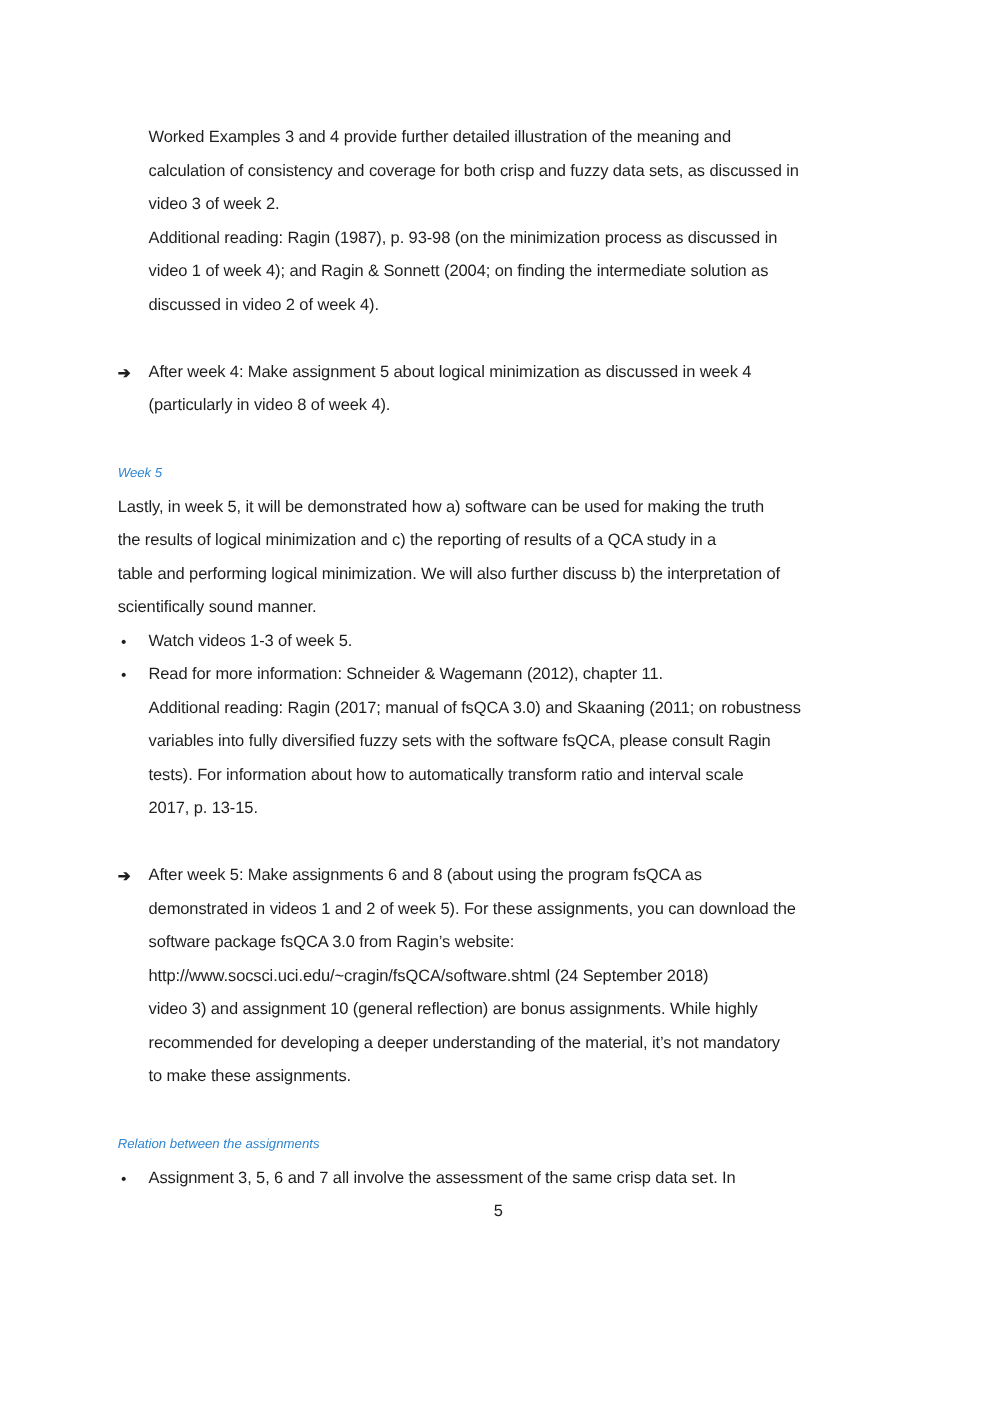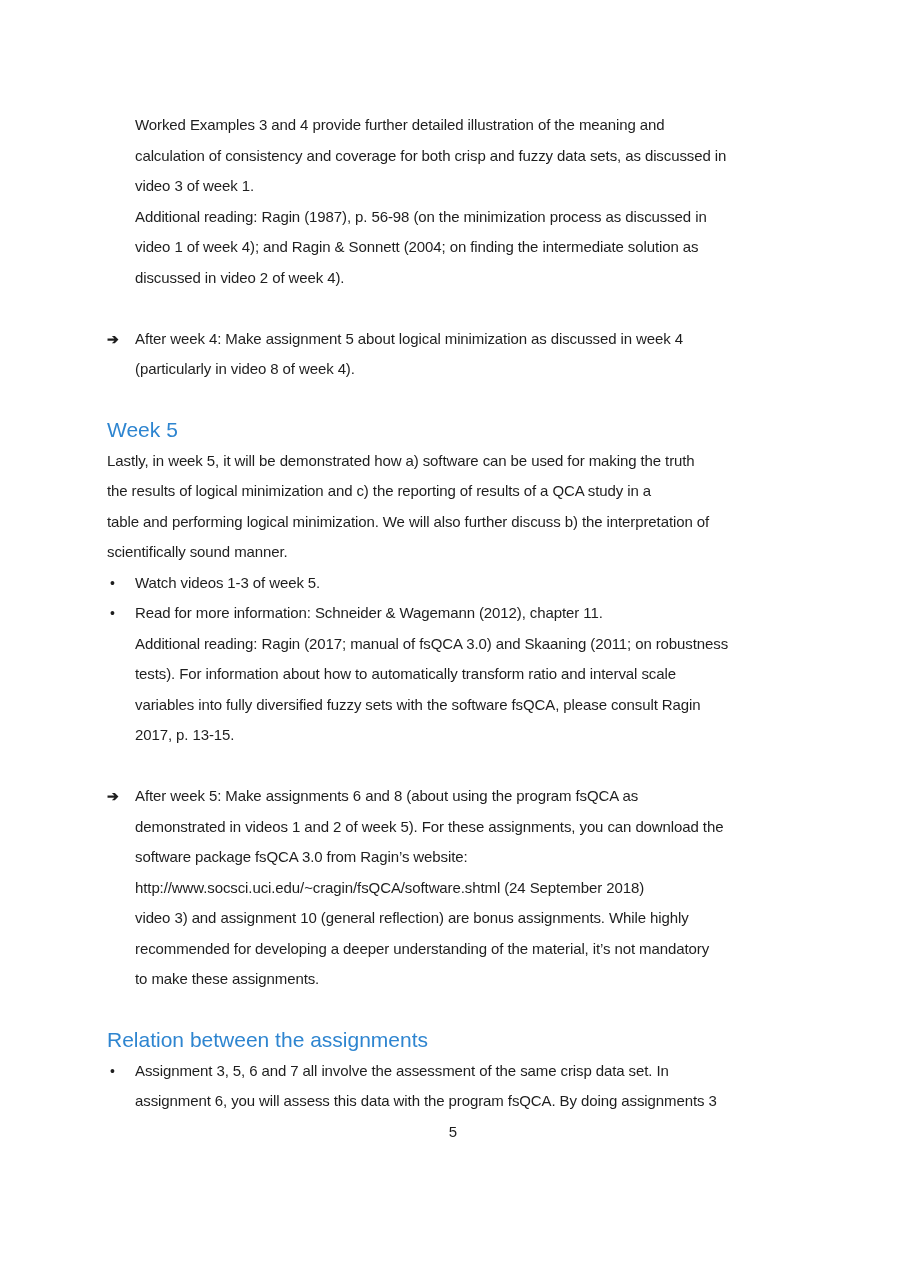--- a/index.html
+++ b/index.html
@@ -22,21 +22,22 @@
   .line {
     line-height: 30.5px;
     white-space: nowrap;
     letter-spacing: -0.1px;
   }
   .block { margin: 0; }
   .indent { margin-left: 28px; }
   .gap { margin-top: 30.5px; }
   .heading {
     color: var(--heading-color, #2e85d0);
-    font-size: 21px;
+    font-style: italic;
+    font-size: 12px;
     line-height: 30.5px;
     white-space: nowrap;
   }
   .list-item {
     position: relative;
     padding-left: 28px;
   }
   .list-item .marker {
     position: absolute;
     left: 0;
@@ -59,55 +60,54 @@
   }
 </style>
 </head>
 <body>
 
 <div class="page">
   <div>
       <div class="block indent">
         <div class="line"><span>Worked Examples 3 and 4 provide further detailed illustration of the meaning and</span></div>
         <div class="line"><span>calculation of consistency and coverage for both crisp and fuzzy data sets, as discussed in</span></div>
-        <div class="line"><span>video 3 of week 1.</span></div>
-        <div class="line"><span>Additional reading: Ragin (1987), p. 56-98 (on the minimization process as discussed in</span></div>
+        <div class="line"><span>video 3 of week 2.</span></div>
+        <div class="line"><span>Additional reading: Ragin (1987), p. 93-98 (on the minimization process as discussed in</span></div>
         <div class="line"><span>video 1 of week 4); and Ragin &amp; Sonnett (2004; on finding the intermediate solution as</span></div>
         <div class="line"><span>discussed in video 2 of week 4).</span></div>
       </div>
       <div class="gap block list-item">
         <div class="line"><span class="marker arrow">➔</span><span>After week 4: Make assignment 5 about logical minimization as discussed in week 4</span></div>
         <div class="line"><span>(particularly in video 8 of week 4).</span></div>
       </div>
       <div class="gap heading">Week 5</div>
       <div class="block">
         <div class="line"><span>Lastly, in week 5, it will be demonstrated how a) software can be used for making the truth</span></div>
         <div class="line"><span>the results of logical minimization and c) the reporting of results of a QCA study in a</span></div>
         <div class="line"><span>table and performing logical minimization. We will also further discuss b) the interpretation of</span></div>
         <div class="line"><span>scientifically sound manner.</span></div>
       </div>
       <div class="block list-item">
         <div class="line"><span class="marker bullet">•</span><span>Watch videos 1-3 of week 5.</span></div>
       </div>
       <div class="block list-item">
         <div class="line"><span class="marker bullet">•</span><span>Read for more information: Schneider &amp; Wagemann (2012), chapter 11.</span></div>
         <div class="line"><span>Additional reading: Ragin (2017; manual of fsQCA 3.0) and Skaaning (2011; on robustness</span></div>
+        <div class="line"><span>variables into fully diversified fuzzy sets with the software fsQCA, please consult Ragin</span></div>
         <div class="line"><span>tests). For information about how to automatically transform ratio and interval scale</span></div>
-        <div class="line"><span>variables into fully diversified fuzzy sets with the software fsQCA, please consult Ragin</span></div>
         <div class="line"><span>2017, p. 13-15.</span></div>
       </div>
       <div class="gap block list-item">
         <div class="line"><span class="marker arrow">➔</span><span>After week 5: Make assignments 6 and 8 (about using the program fsQCA as</span></div>
         <div class="line"><span>demonstrated in videos 1 and 2 of week 5). For these assignments, you can download the</span></div>
         <div class="line"><span>software package fsQCA 3.0 from Ragin’s website:</span></div>
         <div class="line"><span>http://www.socsci.uci.edu/~cragin/fsQCA/software.shtml (24 September 2018)</span></div>
         <div class="line"><span>video 3) and assignment 10 (general reflection) are bonus assignments. While highly</span></div>
         <div class="line"><span>recommended for developing a deeper understanding of the material, it’s not mandatory</span></div>
         <div class="line"><span>to make these assignments.</span></div>
       </div>
       <div class="gap heading">Relation between the assignments</div>
       <div class="block list-item">
         <div class="line"><span class="marker bullet">•</span><span>Assignment 3, 5, 6 and 7 all involve the assessment of the same crisp data set. In</span></div>
-        <div class="line"><span>assignment 6, you will assess this data with the program fsQCA. By doing assignments 3</span></div>
       </div>
     </div>
   <div class="page-number">5</div>
 </div>
 
 </body></html>

